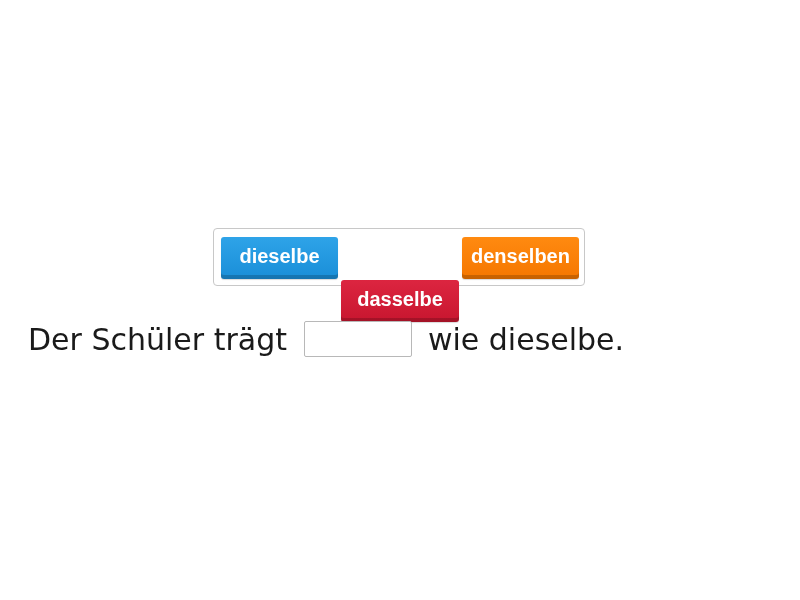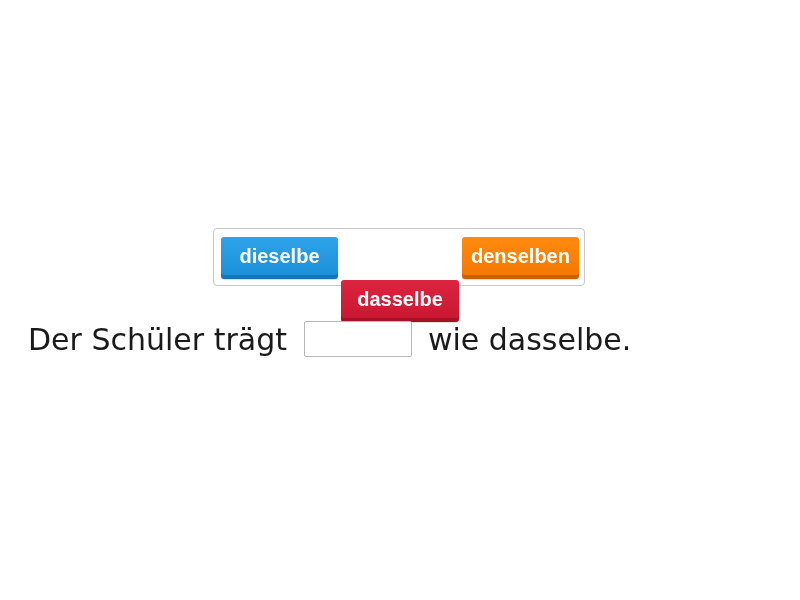--- a/index.html
+++ b/index.html
@@ -81,16 +81,16 @@
 
   <div class="word-bank">
     <div class="tile blue" style="left:7px; width:117px;">dieselbe</div>
     <div class="tile red" style="left:127px; width:118px;margin-top:43px;">dasselbe</div>
     <div class="tile orange" style="left:248px; width:117px;">denselben</div>
   </div>
 
   <div class="sentence">
     <span class="seg">Der Schüler trägt</span>
     <span class="blank"></span>
-    <span class="seg">wie dasselbe.</span>
+    <span class="seg">wie dieselbe.</span>
   </div>
 
 </div>
 
 </body></html>

